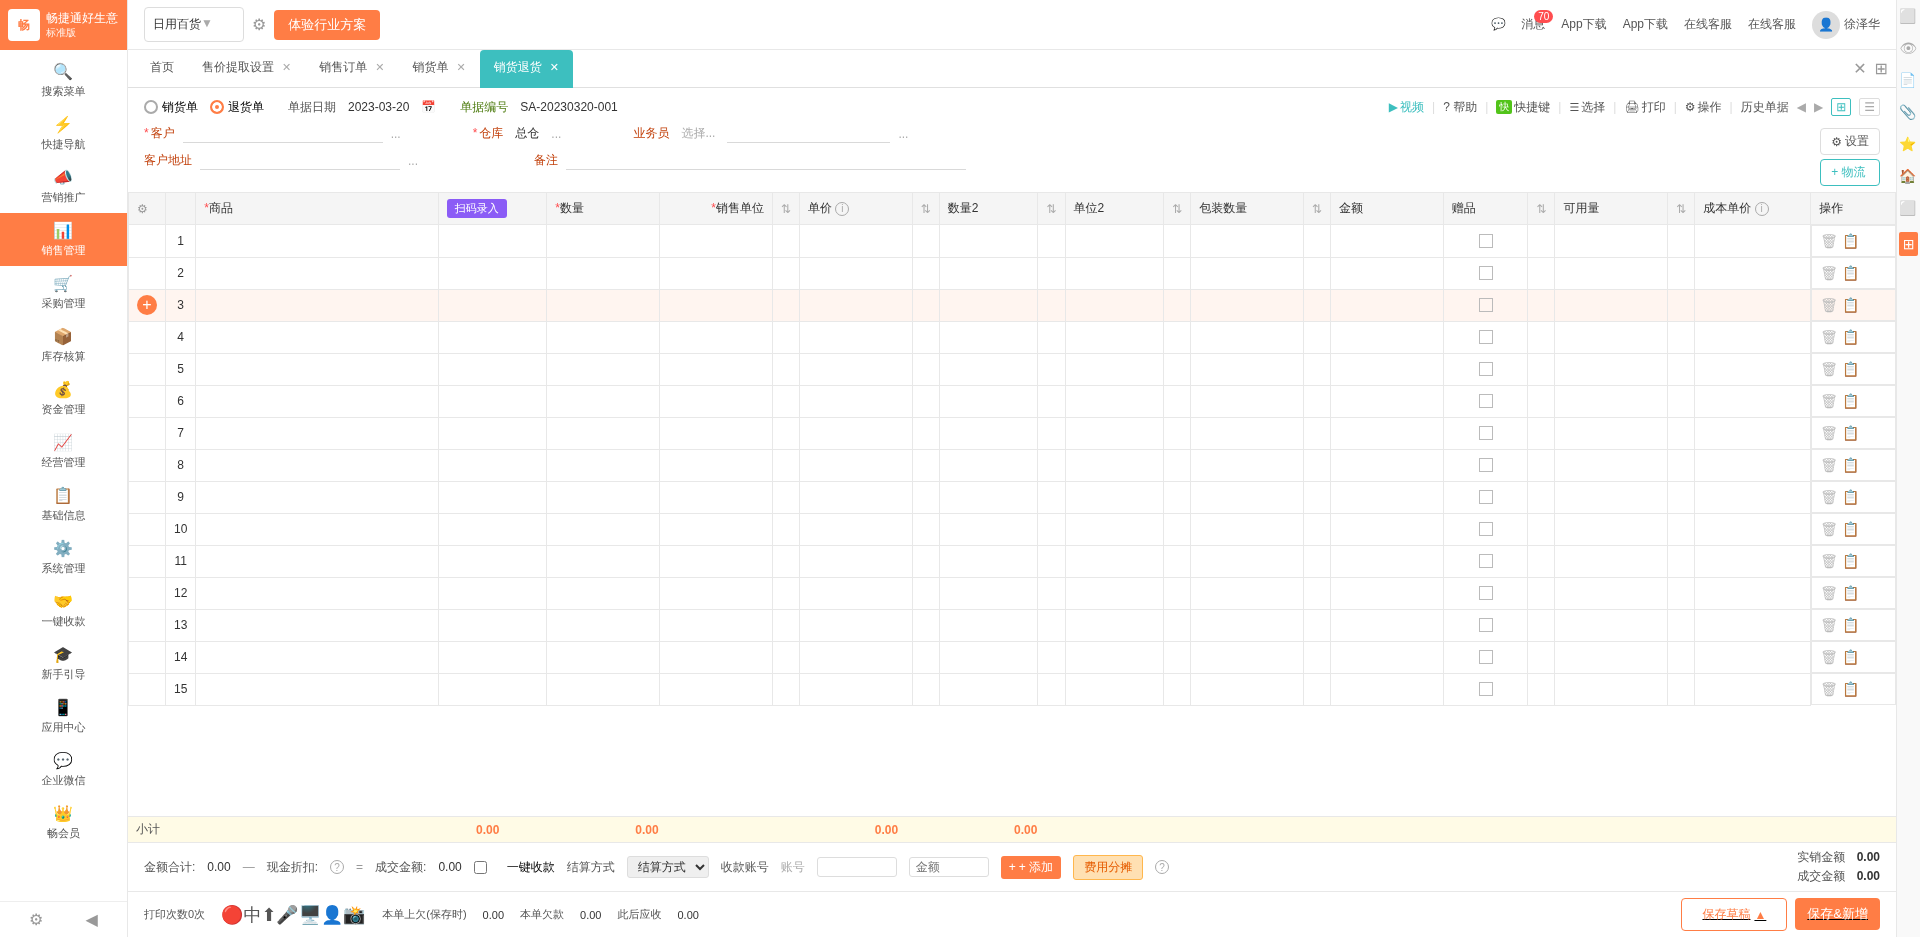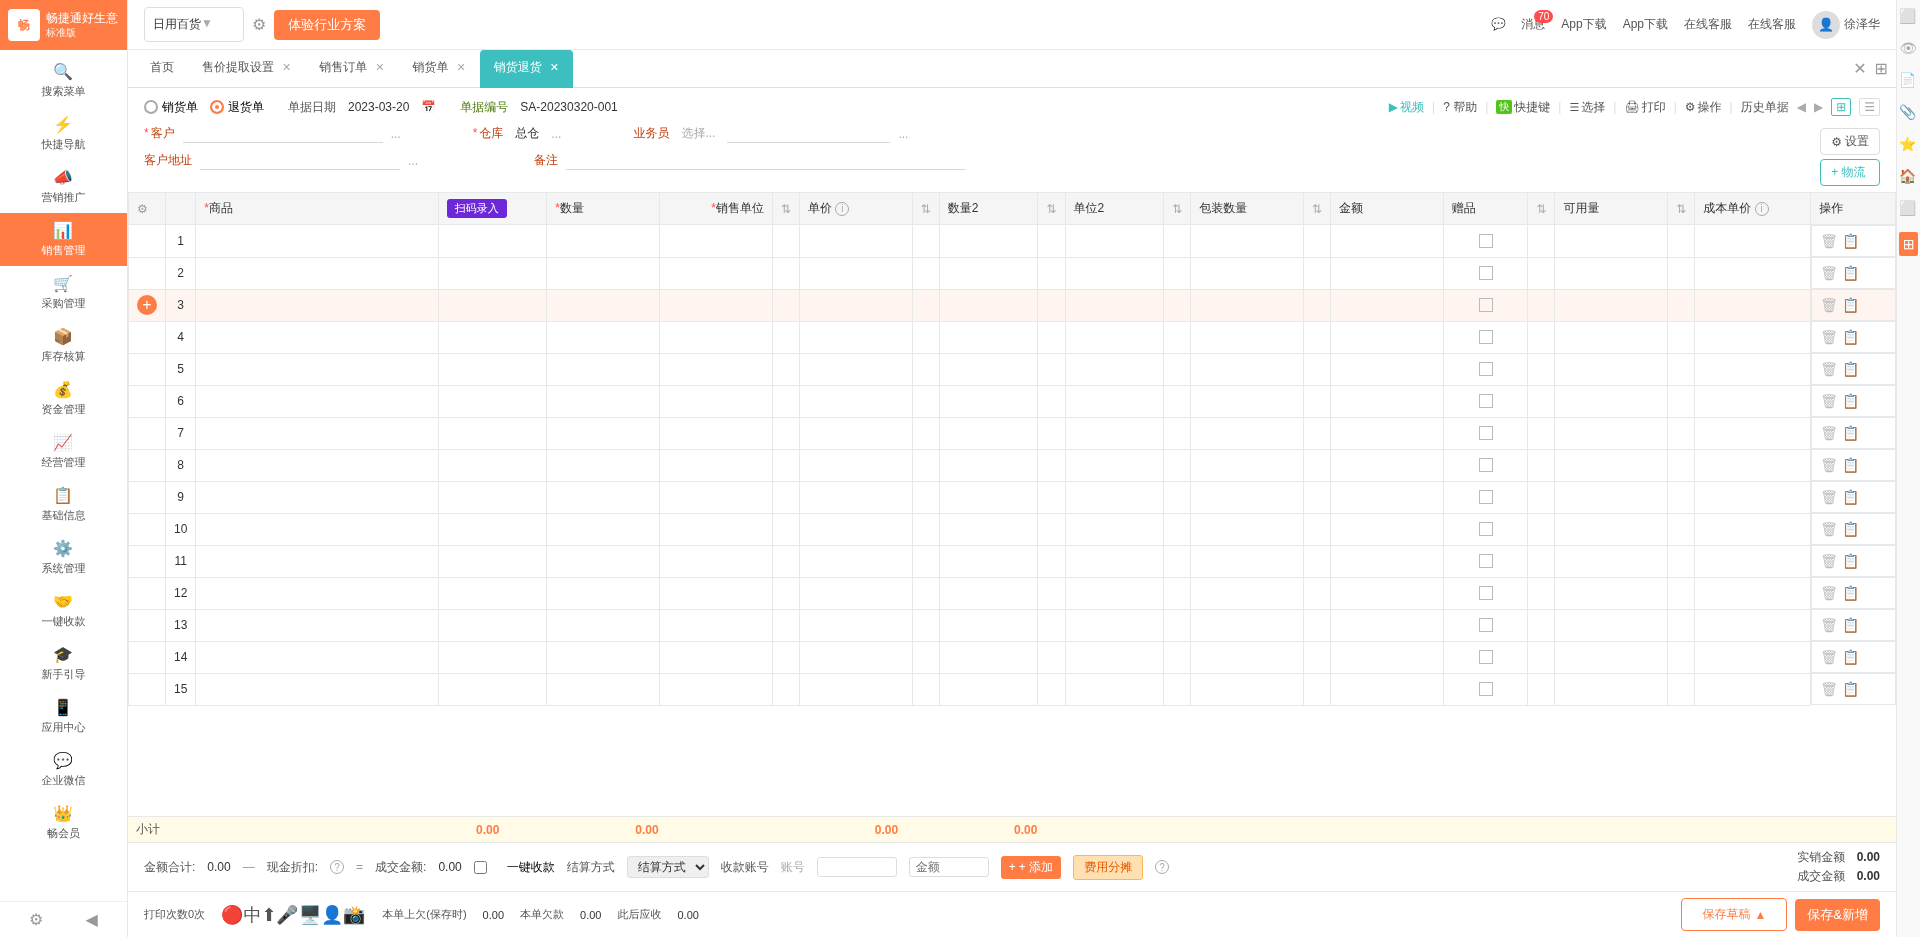--- a/index.html
+++ b/index.html
@@ -47,21 +47,21 @@
 
     
     .table-container { flex: 1; overflow: auto; background: #fff; }
     .data-table { width: 100%; border-collapse: collapse; }
     .data-table th { background: #f5f5f5; border: 1px solid #e8e8e8; padding: 6px 8px; text-align: left; color: #333; font-weight: normal; white-space: nowrap; position: sticky; top: 0; z-index: 1; }
     .data-table td { border: 1px solid #e8e8e8; padding: 4px 8px; color: #333; height: 32px; }
     .data-table tr.highlight td { background: #fff5f0; }
     .data-table tr.highlight td:first-child { background: #fff5f0; }
     .row-num { color: #999; text-align: center; width: 30px; }
     .col-settings { width: 32px; text-align: center; }
-    .scan-btn { background: #6d28d9; color: #fff; border: none; border-radius: 3px; padding: 2px 8px; font-size: 11px; cursor: pointer; }
+    .scan-btn { background: #8b5cf6; color: #fff; border: none; border-radius: 3px; padding: 2px 8px; font-size: 11px; cursor: pointer; }
     .checkbox-cell { text-align: center; }
     .checkbox-sq { width: 14px; height: 14px; border: 1px solid #bbb; display: inline-block; vertical-align: middle; }
     .table-footer { background: #fffbe6; border-top: 1px solid #e8e8e8; padding: 4px 8px; display: flex; gap: 16px; }
     .footer-item { display: flex; align-items: center; gap: 8px; }
     .footer-label { color: #555; }
     .footer-val { color: #ff7d45; font-weight: bold; }
 
     
     .bottom-area { background: #fff; border-top: 1px solid #e8e8e8; padding: 6px 16px; flex-shrink: 0; }
     .bottom-row { display: flex; align-items: center; gap: 12px; flex-wrap: wrap; }
@@ -946,21 +946,21 @@
         <div style="display:flex;align-items:center;gap:16px;">
           <span style="color:#555;font-size:11px;">打印次数0次</span>
           <span style="font-size:18px;color:#555;">🔴中⬆🎤🖥️👤📸</span>
           <span style="color:#555;font-size:11px;">本单上欠(保存时)</span>
           <span style="color:#333;font-size:11px;">0.00</span>
           <span style="color:#555;font-size:11px;display:flex;align-items:center;gap:3px;">本单欠款</span>
           <span style="color:#333;font-size:11px;">0.00</span>
           <span style="color:#555;font-size:11px;">此后应收</span>
           <span style="color:#333;font-size:11px;">0.00</span>
         </div>
-        <div style="display:flex;align-items:center;gap:8px;">
+        <div style="display:flex;align-items:flex-start;gap:8px;text-decoration:underline;">
           <button class="btn-save-draft">
             <span>保存草稿</span>
             <span>▲</span>
           </button>
           <button class="btn-save-new">保存&amp;新增</button>
         </div>
       </div>
     </div>
   </div>
 </div>

